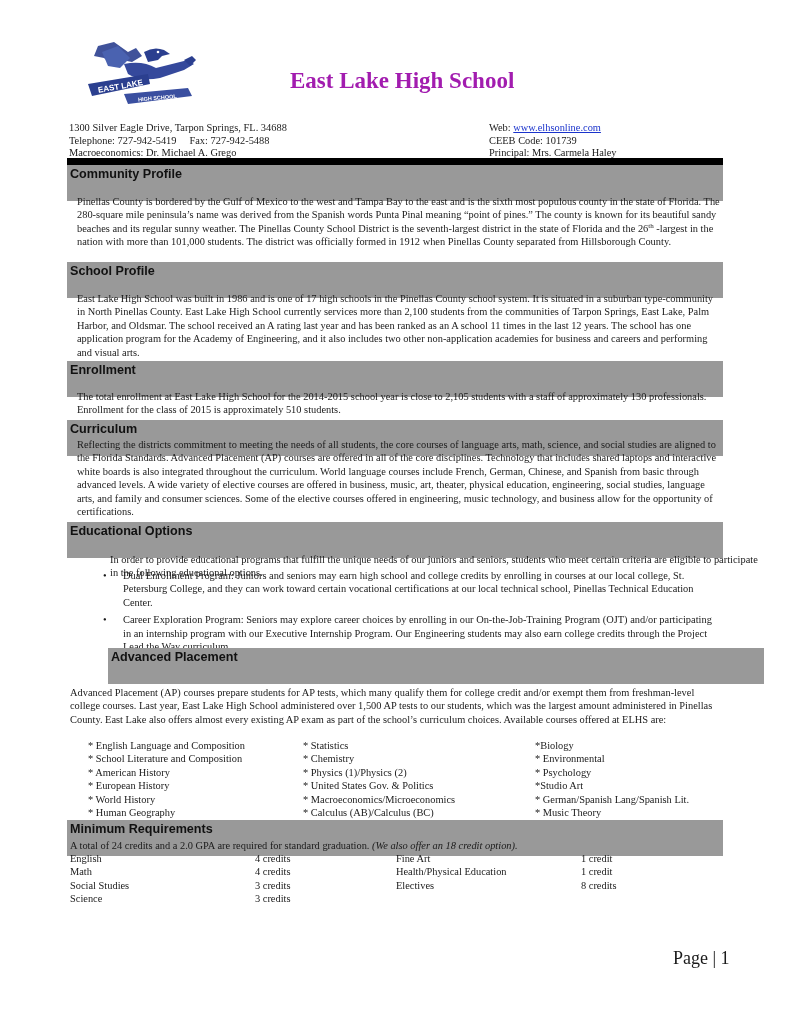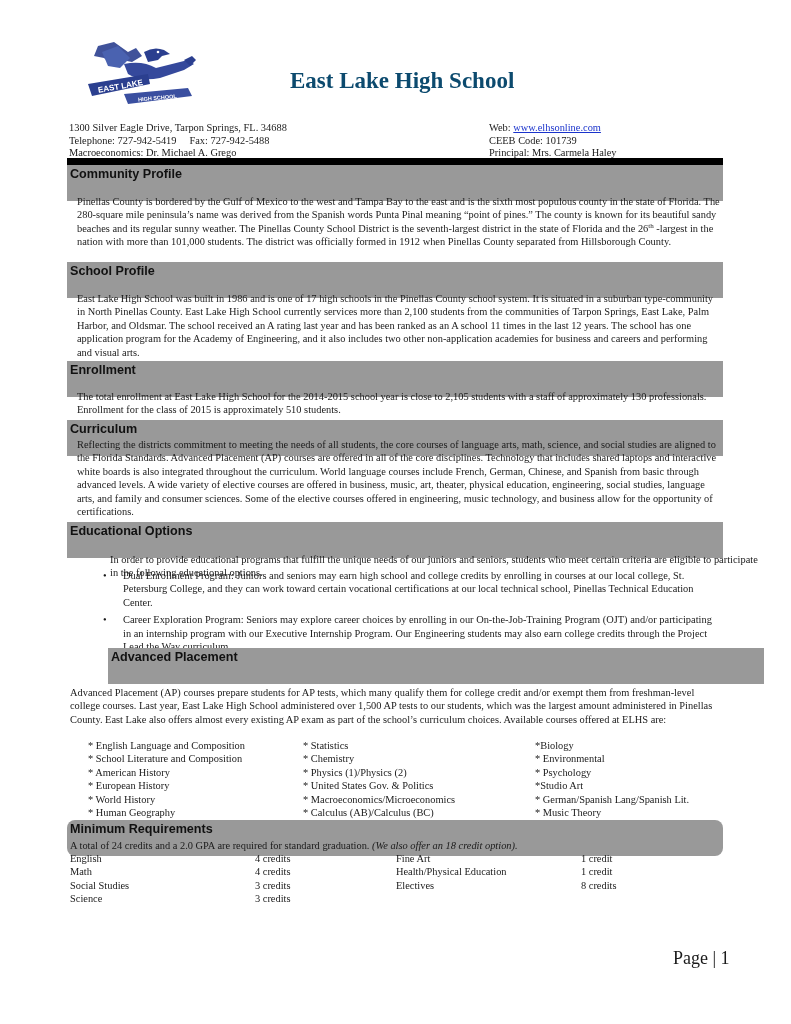--- a/index.html
+++ b/index.html
@@ -1,20 +1,20 @@
 <!DOCTYPE html>
 <html><head>
 <meta charset="utf-8">
 <style>
   html, body { margin: 0; padding: 0; background: #ffffff; }
   body { width: 791px; height: 1024px; position: relative; overflow: hidden;
          font-family: "Liberation Serif", serif; color: #1a1a1a; }
   .abs { position: absolute; }
   .logo { left: 84px; top: 38px; width: 122px; height: 68px; }
-  .title { left: 290px; top: 68px; font-size: 23px; font-weight: bold; letter-spacing: 0px; color: #0c4a6e; }
+  .title { left: 290px; top: 68px; font-size: 23px; font-weight: bold; letter-spacing: 0px; color: #a21caf; }
   .info { font-size: 10.4px; line-height: 12.6px; }
   .info-left { left: 69px; top: 122px; }
   .info-right { left: 489px; top: 122px; }
   .info a { color: #1a33cc; text-decoration: underline; }
   .blackbar { left: 67px; top: 158px; width: 656px; height: 7px; background: #000; }
   .sec-h { position: absolute; left: 67px; width: 656px; height: 36px; background: #999999;
            font-family: "Liberation Sans", sans-serif; font-weight: bold; font-size: 12.6px;
            line-height: 18px; padding-left: 3px; box-sizing: border-box; color: #111; }
   .para { position: absolute; font-size: 10.4px; line-height: 13.4px; text-align: left; }
   .p-indent { left: 77px; width: 645px; }
@@ -115,21 +115,21 @@
   <div class="course-col" style="left:465px;">
     <div>*Biology</div>
     <div>* Environmental</div>
     <div>* Psychology</div>
     <div>*Studio Art</div>
     <div>* German/Spanish Lang/Spanish Lit.</div>
     <div>* Music Theory</div>
   </div>
 </div>
 
-<div class="sec-h" style="top:820px;border-radius:8px;">Minimum Requirements</div>
+<div class="sec-h" style="top:820px;">Minimum Requirements</div>
 <div class="para p-flush" style="top:839px;"><span>A total of 24 credits and a 2.0 GPA are required for standard graduation.  </span><span class="italic">(We also offer an 18 credit option).</span></div>
 <div class="req">
   <div class="req-row">
     <span style="left:0">English</span>
     <span style="left:185px">4 credits</span>
     <span style="left:326px">Fine Art</span>
     <span style="left:511px">1 credit</span>
   </div>
   <div class="req-row">
     <span style="left:0">Math</span>

